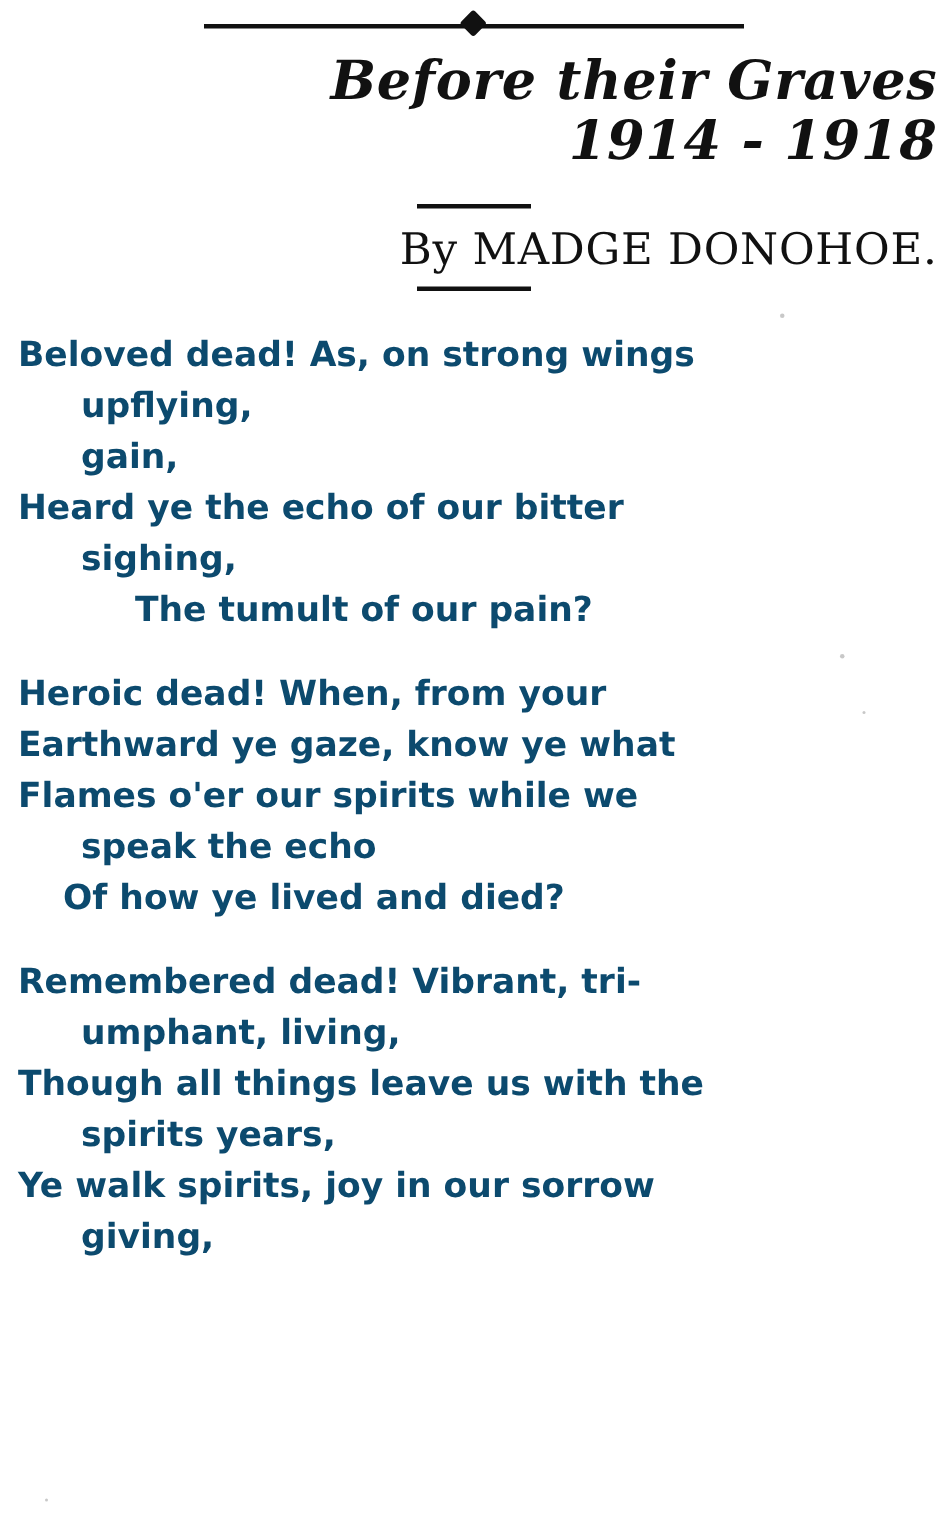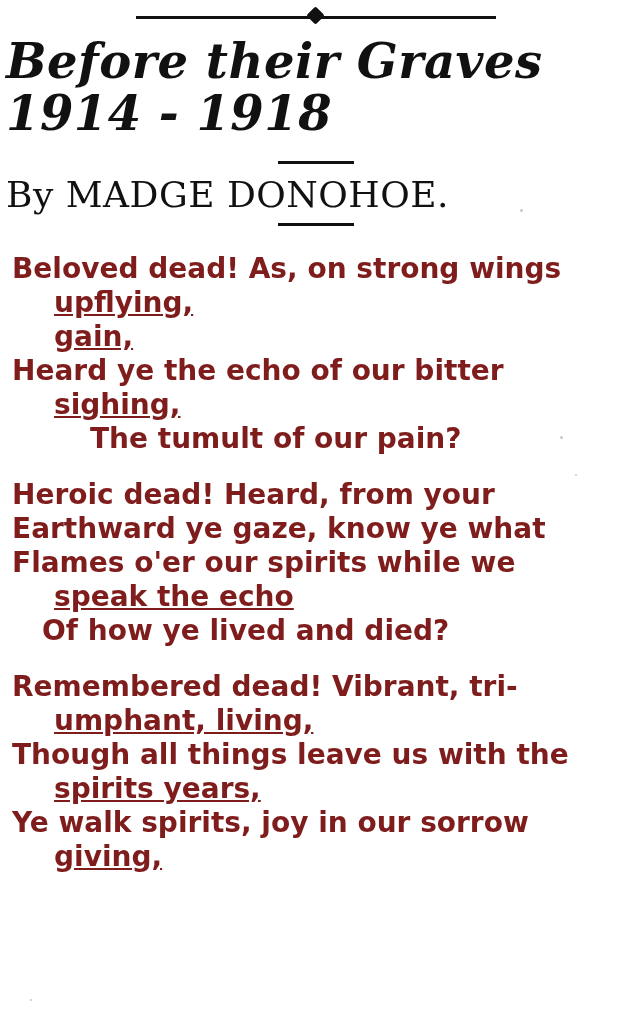--- a/index.html
+++ b/index.html
@@ -46,44 +46,44 @@
     width: 13px;
     height: 13px;
     margin-left: -7px;
     background: #111;
     transform: rotate(45deg);
     border-radius: 2px;
   }
 
   
   .title {
-    text-align: left;
+    text-align: right;
     font-family: "DejaVu Serif", serif;
     font-weight: bold;
     font-style: italic;
-    font-size: 48px;
+    font-size: 36px;
     line-height: 1.05;
     letter-spacing: 0.5px;
     margin: 6px 0 0 0;
     white-space: nowrap;
   }
   .title .l1 { display:block; }
   .title .l2 { display:block; margin-top: 2px; }
 
   .rule-small {
     width: 76px;
     height: 3px;
     background: #111;
     margin: 22px auto 0 auto;
   }
 
   .byline {
-    text-align: left;
+    text-align: right;
     font-family: "DejaVu Serif", serif;
-    font-size: 36px;
+    font-size: 29px;
     letter-spacing: 0.5px;
     margin: 10px 0 0 0;
     white-space: nowrap;
   }
 
   .rule-small2 {
     width: 76px;
     height: 3px;
     background: #111;
     margin: 8px auto 0 auto;
@@ -93,27 +93,27 @@
   .poem {
     margin: 26px 0 0 0;
     padding: 0 4px 0 6px;
   }
   .stanza {
     margin-bottom: 22px;
   }
   .line {
     font-family: "DejaVu Sans", sans-serif;
     font-weight: bold;
-    font-size: 28px;
+    font-size: 23px;
     line-height: 34px;
-    color: #7f1d1d;
+    color: #0c4a6e;
     white-space: nowrap;
   }
 
-  .indent1 { padding-left: 42px; text-decoration: underline; }
+  .indent1 { padding-left: 42px; }
   .indent2 { padding-left: 78px; }
   .indent3 { padding-left: 30px; }
   .indent4 { padding-left: 52px; }
 
   
   .speck {
     position: absolute;
     background: #9a9a9a;
     opacity: .55;
     border-radius: 50%;
@@ -145,21 +145,21 @@
     <div class="stanza">
       <div class="line">Beloved dead!   As, on strong wings</div>
       <div class="line indent1">upflying,</div>
       <div class="line indent1">gain,</div>
       <div class="line">Heard ye the echo of our bitter</div>
       <div class="line indent1">sighing,</div>
       <div class="line indent2">The tumult of our pain?</div>
     </div>
 
     <div class="stanza">
-      <div class="line">Heroic dead! Heard, from your</div>
+      <div class="line">Heroic dead! When, from your</div>
       <div class="line">Earthward ye gaze, know ye what</div>
       <div class="line">Flames o'er our spirits while we</div>
       <div class="line indent1">speak the echo</div>
       <div class="line indent3">Of how ye lived and died?</div>
     </div>
 
     <div class="stanza">
       <div class="line">Remembered dead!  Vibrant, tri-</div>
       <div class="line indent1">umphant, living,</div>
       <div class="line">Though all things leave us with the</div>

